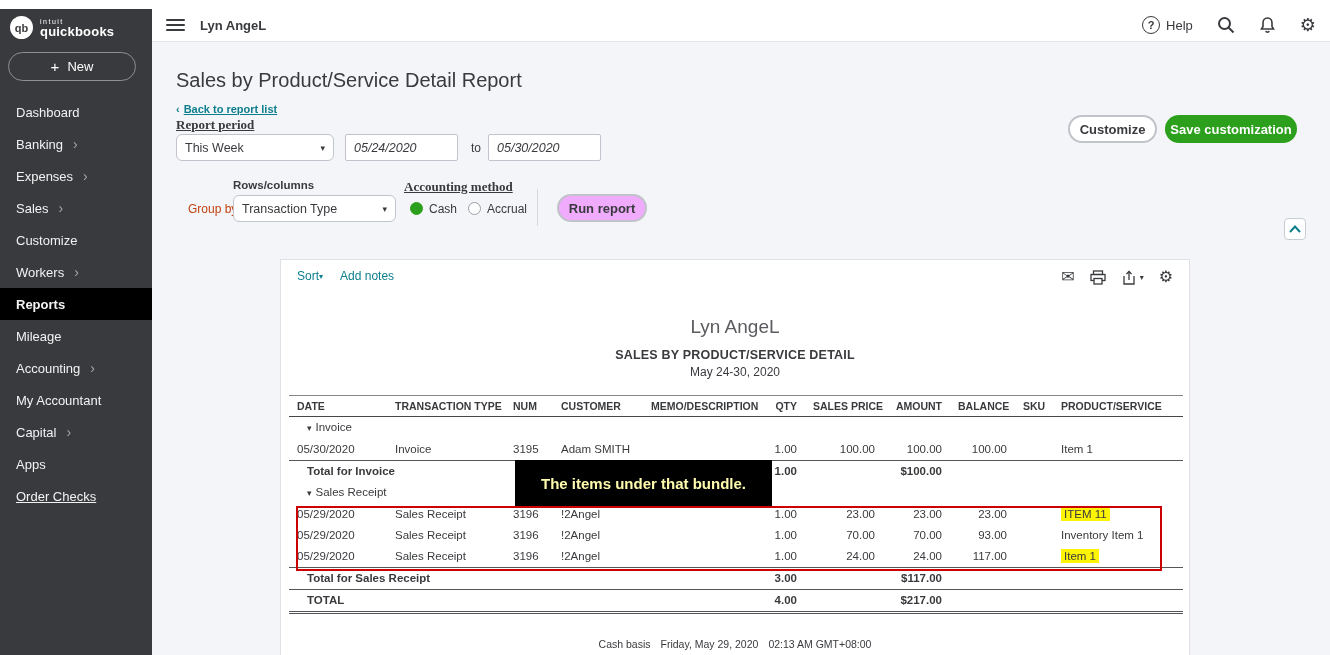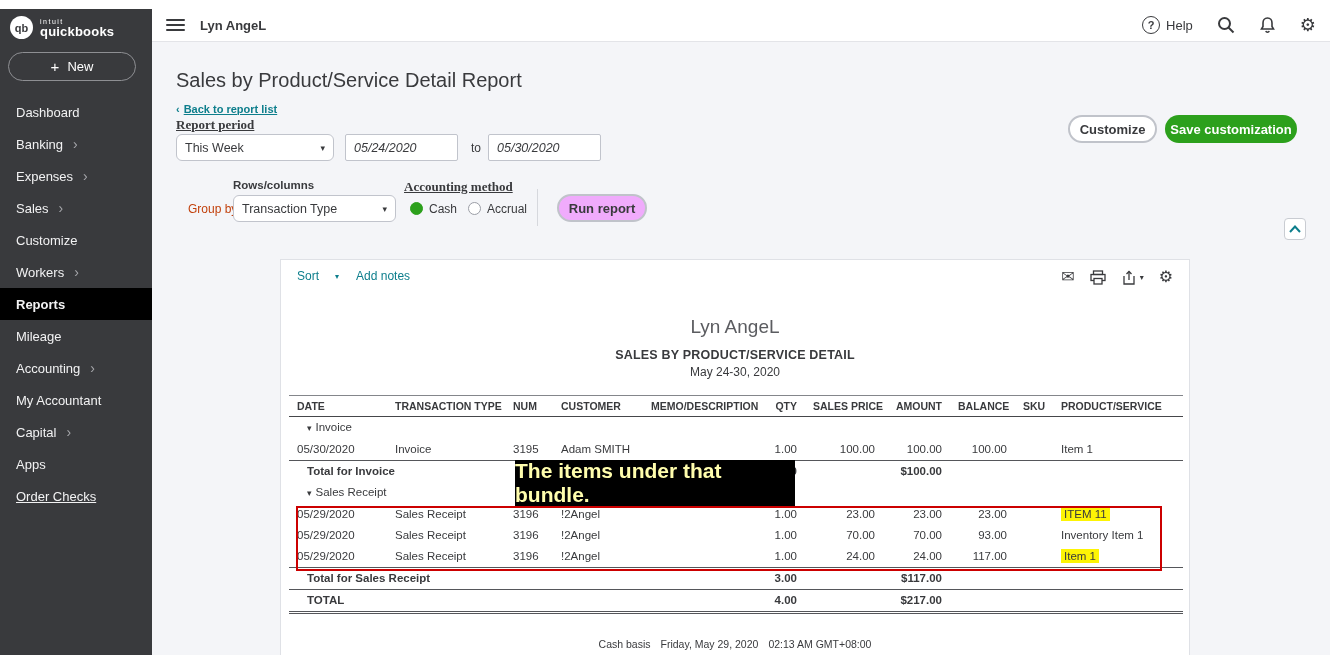--- a/index.html
+++ b/index.html
@@ -62,21 +62,21 @@
   .btn-run { position:absolute; left:405px; top:152px; width:90px; background:#f0abfc; border:2px solid #c0c3ca; color:#393a3d; }
   .hdr-buttons { position:absolute; top:73px; right:33px; display:flex; gap:8px; }
   .btn-customize { width:89px; background:#fff; border:2px solid #c0c3ca; color:#393a3d; }
   .btn-save { width:132px; background:var(--brand-green); border:none; color:#fff; }
   .collapse-btn { position:absolute; left:1132px; top:176px; width:22px; height:22px; background:#fff; border:1px solid #c9ccd2; border-radius:4px; cursor:pointer; display:flex; align-items:center; justify-content:center; padding:0; }
 
   
   .card { position:absolute; left:128px; top:217px; width:910px; height:440px; background:#fff; border:1px solid #dfe1e6; }
   .card-toolbar { height:30px; padding:9px 16px 0; display:flex; align-items:flex-start; gap:17px; }
   .link { color:var(--link-teal); font-size:12px; cursor:pointer; }
-  .sort { display:flex; align-items:center; gap:16px; }
+  .sort { display:flex; align-items:center; gap:0; }
   .sort .caret { font-size:8px; }
   .card-icons { margin-left:auto; display:flex; align-items:center; gap:15px; }
   .env { font-size:16px; color:#393a3d; cursor:pointer; line-height:1; }
   .gear-sm { font-size:16px; color:#393a3d; cursor:pointer; line-height:1; }
   .exp { display:flex; align-items:center; gap:3px; cursor:pointer; }
   .exp .caret { font-size:8px; color:#393a3d; }
   .r-company { margin-top:26px; text-align:center; font-size:19px; font-weight:400; color:#5b5c60; }
   .r-title { margin-top:10px; text-align:center; font-size:12.5px; font-weight:bold; color:#393a3d; letter-spacing:.2px; }
   .r-period { margin-top:3px; text-align:center; font-size:12px; color:#393a3d; }
   .r-table { margin:16px 8px 0; width:894px; border-collapse:collapse; table-layout:fixed; border-top:1px solid #84868b; }
@@ -87,21 +87,21 @@
   tr.row-group td { padding-left:18px; }
   tr.row-group .tri { font-size:9px; margin-right:4px; }
   tr.row-total td, tr.row-grand td { font-weight:bold; border-top:1px solid #55565a; }
   tr.row-total td:first-child, tr.row-grand td:first-child { padding-left:18px; }
   tr.row-grand td { border-bottom:3px double #55565a; }
   .hl { background:var(--highlight-yellow); padding:1px 3px; }
   .r-footer { margin-top:24px; display:flex; justify-content:center; gap:10px; font-size:10.5px; color:#393a3d; }
 
   
   .red-box { position:absolute; left:296px; top:497px; width:866px; height:65px; border:2px solid var(--box-red); z-index:6; }
-  .callout { position:absolute; left:515px; top:451px; width:280px; height:46px; background:var(--annotation-bg); color:var(--annotation-text); font-size:21px; font-weight:bold; display:flex; align-items:center; justify-content:center; z-index:7; }
+  .callout { position:absolute; left:515px; top:451px; width:257px; height:46px; background:var(--annotation-bg); color:var(--annotation-text); font-size:15px; font-weight:bold; display:flex; align-items:center; justify-content:center; z-index:7; }
 </style>
 </head>
 <body>
 
 <div class="stage">
 
   <aside class="sidebar">
     <div class="logo">
       <div class="logo-circle">
           <span>qb</span>

